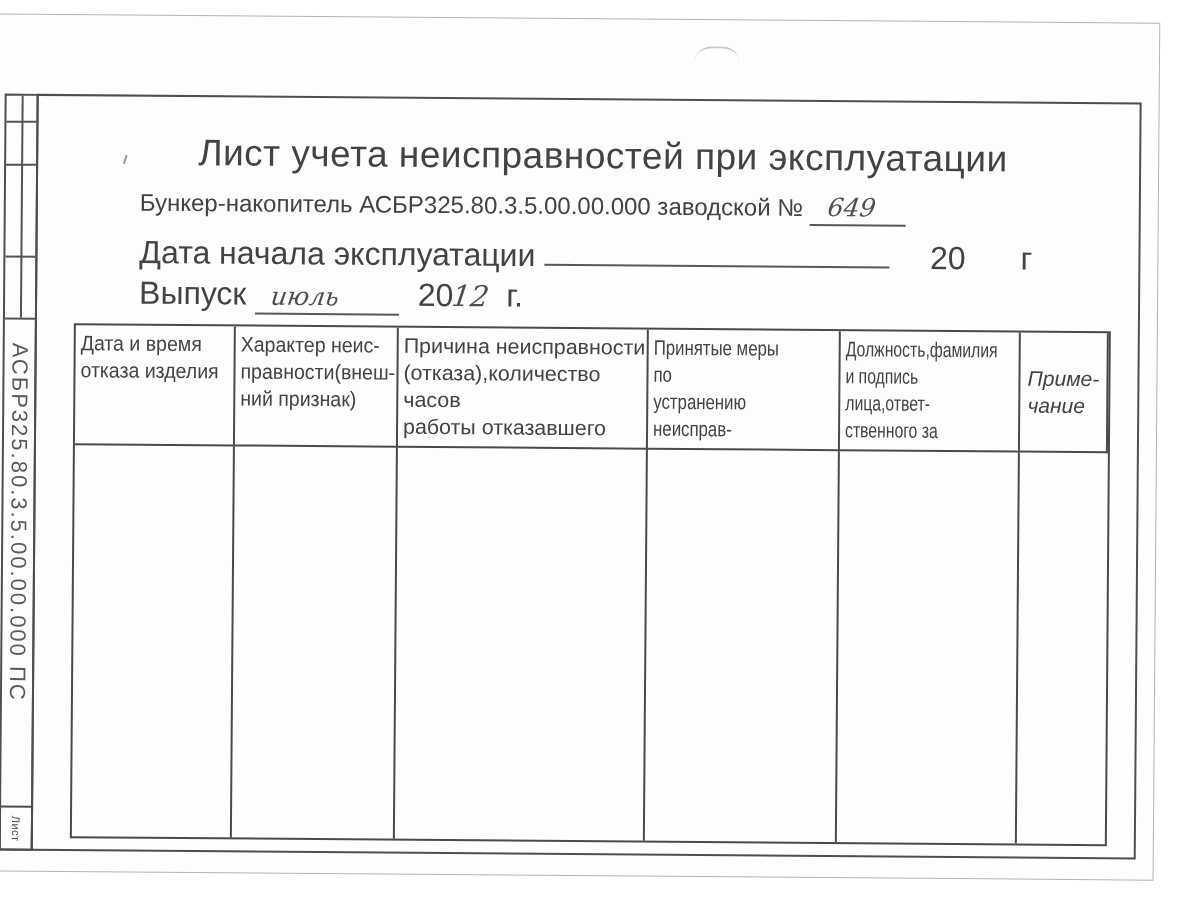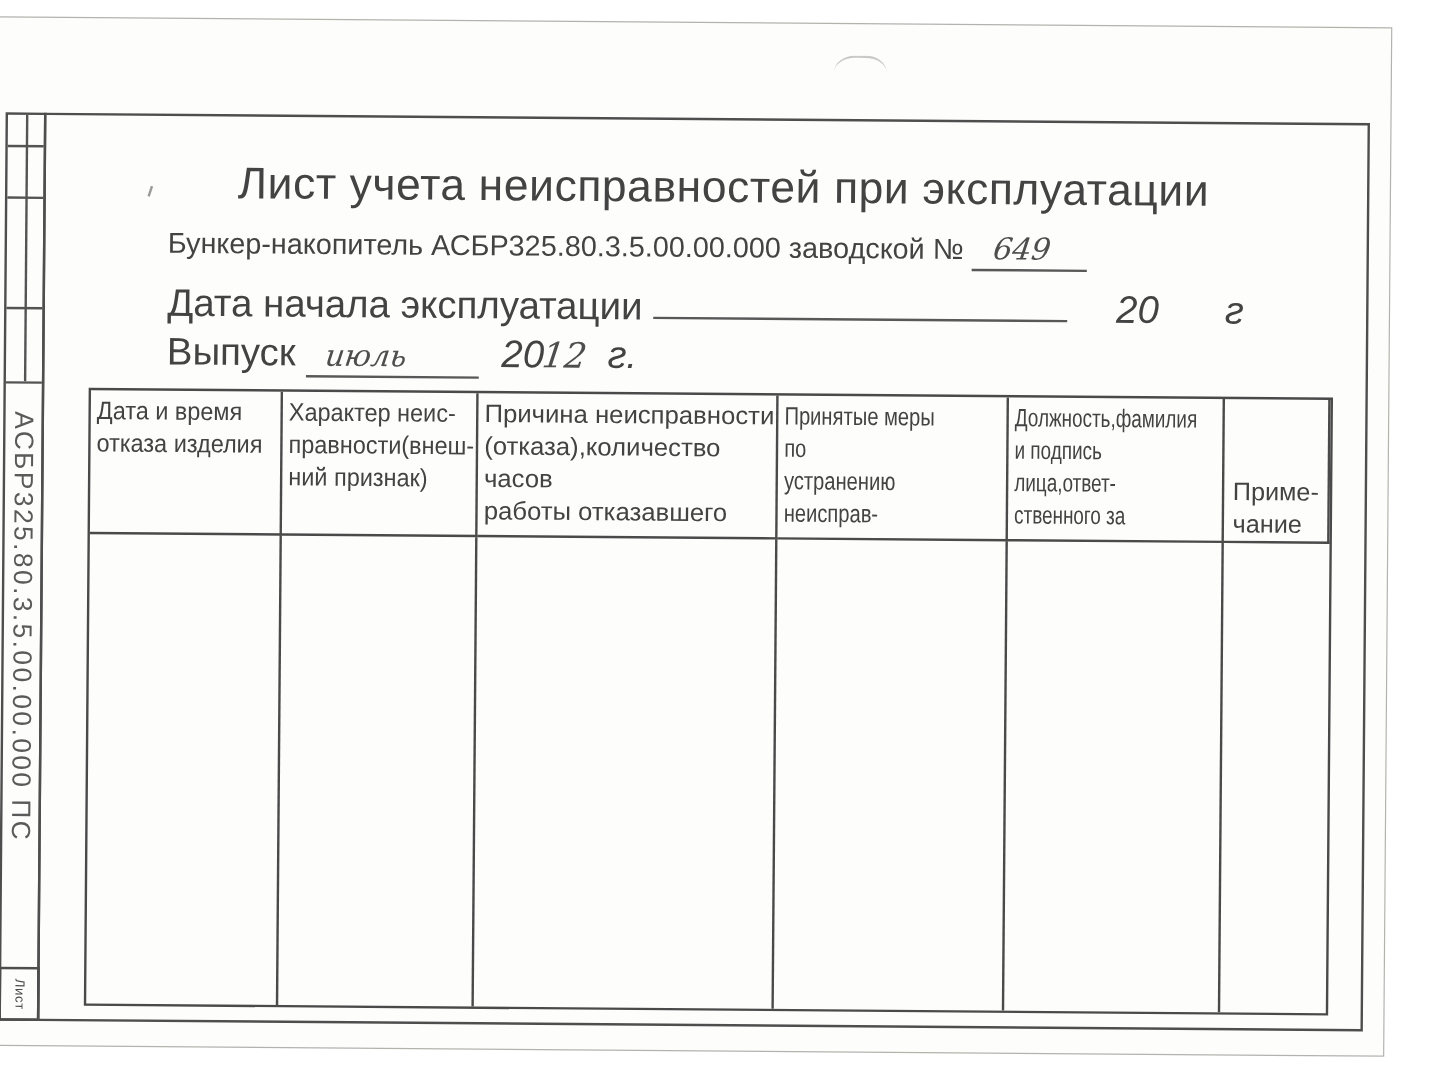--- a/index.html
+++ b/index.html
@@ -51,39 +51,39 @@
     display:inline-block;border-bottom:2px solid #585858;vertical-align:baseline;
   }
   .blank.empty{height:0.95em;}
   .hand{
     font-family:"DejaVu Serif",serif;font-style:italic;color:#4e4e4e;
     display:inline-block;transform:skewX(-7deg);
   }
   .serial-hand{font-size:25px;padding:0 30px 2px 18px;}
   .month-hand{font-size:25px;padding:0 60px 2px 16px;}
   .year12-hand{font-size:29px;margin-left:-1px;}
-  .yr{display:inline-block;font-style:italic;}
+  .yr{display:inline-block;}
   
   .ftable{
     position:absolute;left:81px;top:308px;
     display:grid;grid-template-columns:160px 163px 250px 192px 180px 88px;
     border:2px solid #4a4a4a;background:transparent;
   }
   .th{
     border-right:2px solid #4a4a4a;border-bottom:2px solid #4a4a4a;
     height:120px;box-sizing:border-box;overflow:hidden;
     padding:4px 1px 0 5px;font-size:21px;line-height:27px;color:#434343;
   }
   .th .tx{white-space:pre-line;display:inline-block;transform-origin:0 0;}
   .th:nth-child(1) .tx{transform:scaleX(0.93);}
   .th:nth-child(2) .tx{transform:scaleX(0.93);}
   .th:nth-child(3) .tx{transform:scaleX(1.02);}
   .th:nth-child(4) .tx{transform:scaleX(0.80);}
   .th:nth-child(5) .tx{transform:scaleX(0.75);}
-  .th:nth-child(6){display:flex;align-items:flex-end;justify-content:center;padding:0 14px;}
+  .th:nth-child(6){display:flex;align-items:center;justify-content:center;padding:0 14px;font-style:italic;}
   .th:nth-child(6) .tx{text-align:left;}
   .th:last-child,.td:last-child{border-right:none;}
   .td{border-right:2px solid #4a4a4a;height:391px;box-sizing:border-box;}
   
   .artifact{position:absolute;pointer-events:none;}
   .arc{
     left:700px;top:26px;width:44px;height:26px;
     border-top:2px solid #c9c9c9;border-radius:50%/60%;
   }
   .tick{left:130px;top:140px;width:4px;height:9px;border-left:2px solid #9a9a9a;transform:rotate(18deg);}

